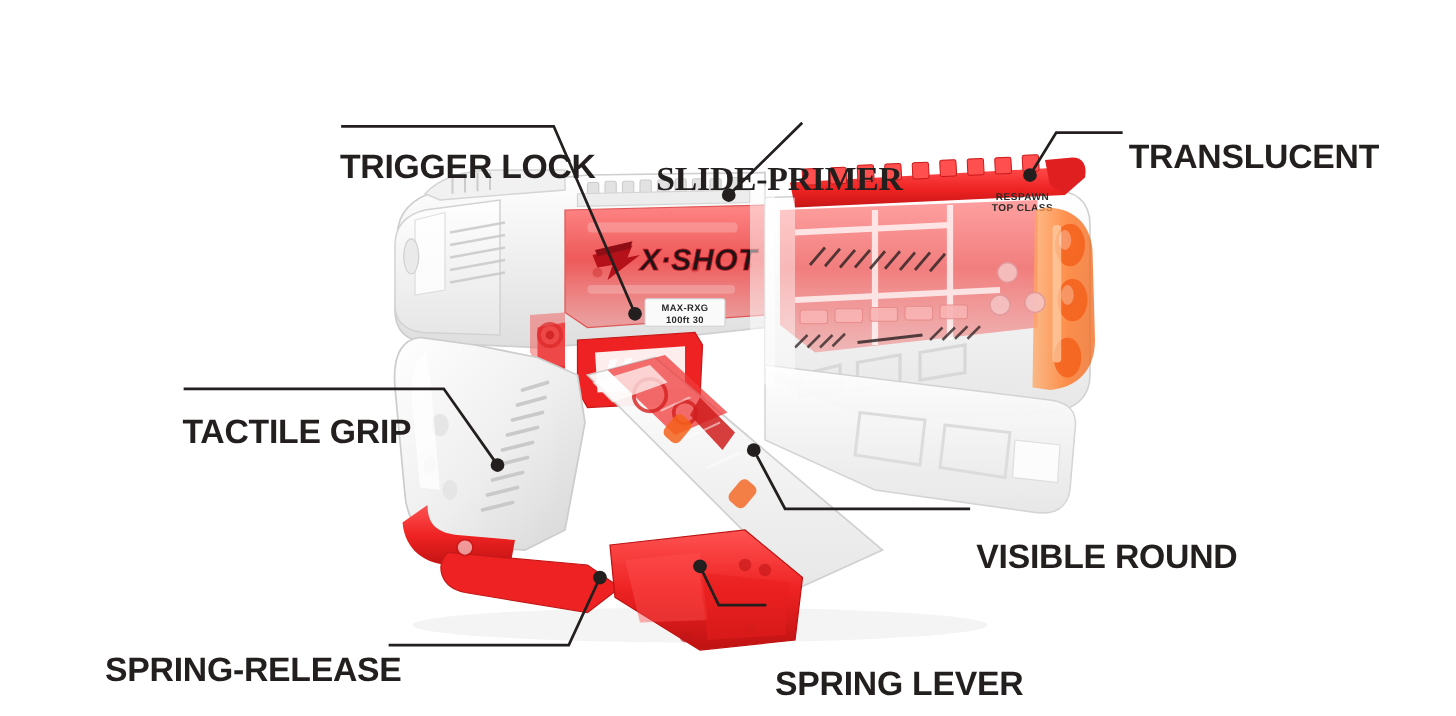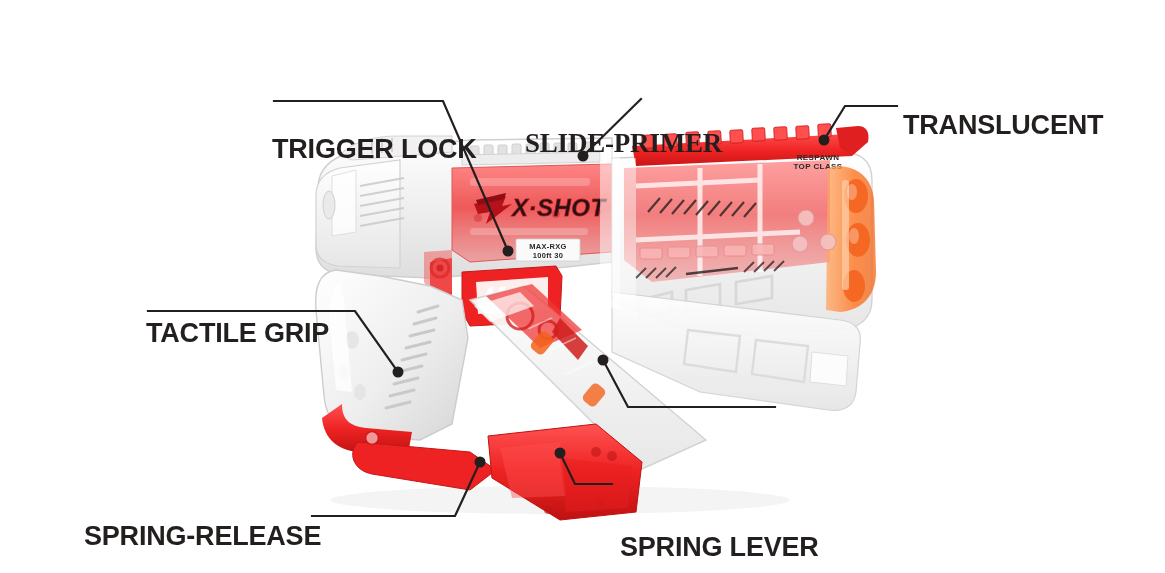--- a/index.html
+++ b/index.html
@@ -26,24 +26,24 @@
     font-weight: bold;
     font-size: 27px;
     line-height: 1.14;
     letter-spacing: -0.2px;
     white-space: pre;
     text-transform: uppercase;
     user-select: none;
   }
   .callout .ln { display: block; }
 
-  .c-trigger-lock   { left: 272px; top: 72px;  }
+  .c-trigger-lock   { left: 272px; top: 56px;  }
   .c-slide-primer   { left: 525px; top: 66px; font-family: Liberation Serif, serif;  }
   .c-translucent    { left: 903px; top: 48px;  }
-  .c-tactile-grip   { left: 146px; top: 256px; }
+  .c-tactile-grip   { left: 146px; top: 268px; }
   .c-visible-round  { left: 781px; top: 368px; }
   .c-spring-release { left: 84px;  top: 459px; }
   .c-spring-lever   { left: 620px; top: 470px; }
 
   
   #leaders {
     position: absolute;
     left: 0; top: 0;
     width: 1165px;
     height: 573px;
@@ -395,20 +395,21 @@
 
   <div class="callout c-translucent">
     <span class="ln">TRANSLUCENT</span>
   </div>
 
   <div class="callout c-tactile-grip">
     <span class="ln">TACTILE GRIP</span>
   </div>
 
   <div class="callout c-visible-round">
+    <span class="ln">VISIBLE ROUND</span>
   </div>
 
   <div class="callout c-spring-release">
     <span class="ln">SPRING-RELEASE</span>
     
   </div>
 
   <div class="callout c-spring-lever">
     <span class="ln">SPRING LEVER</span>
   </div>

